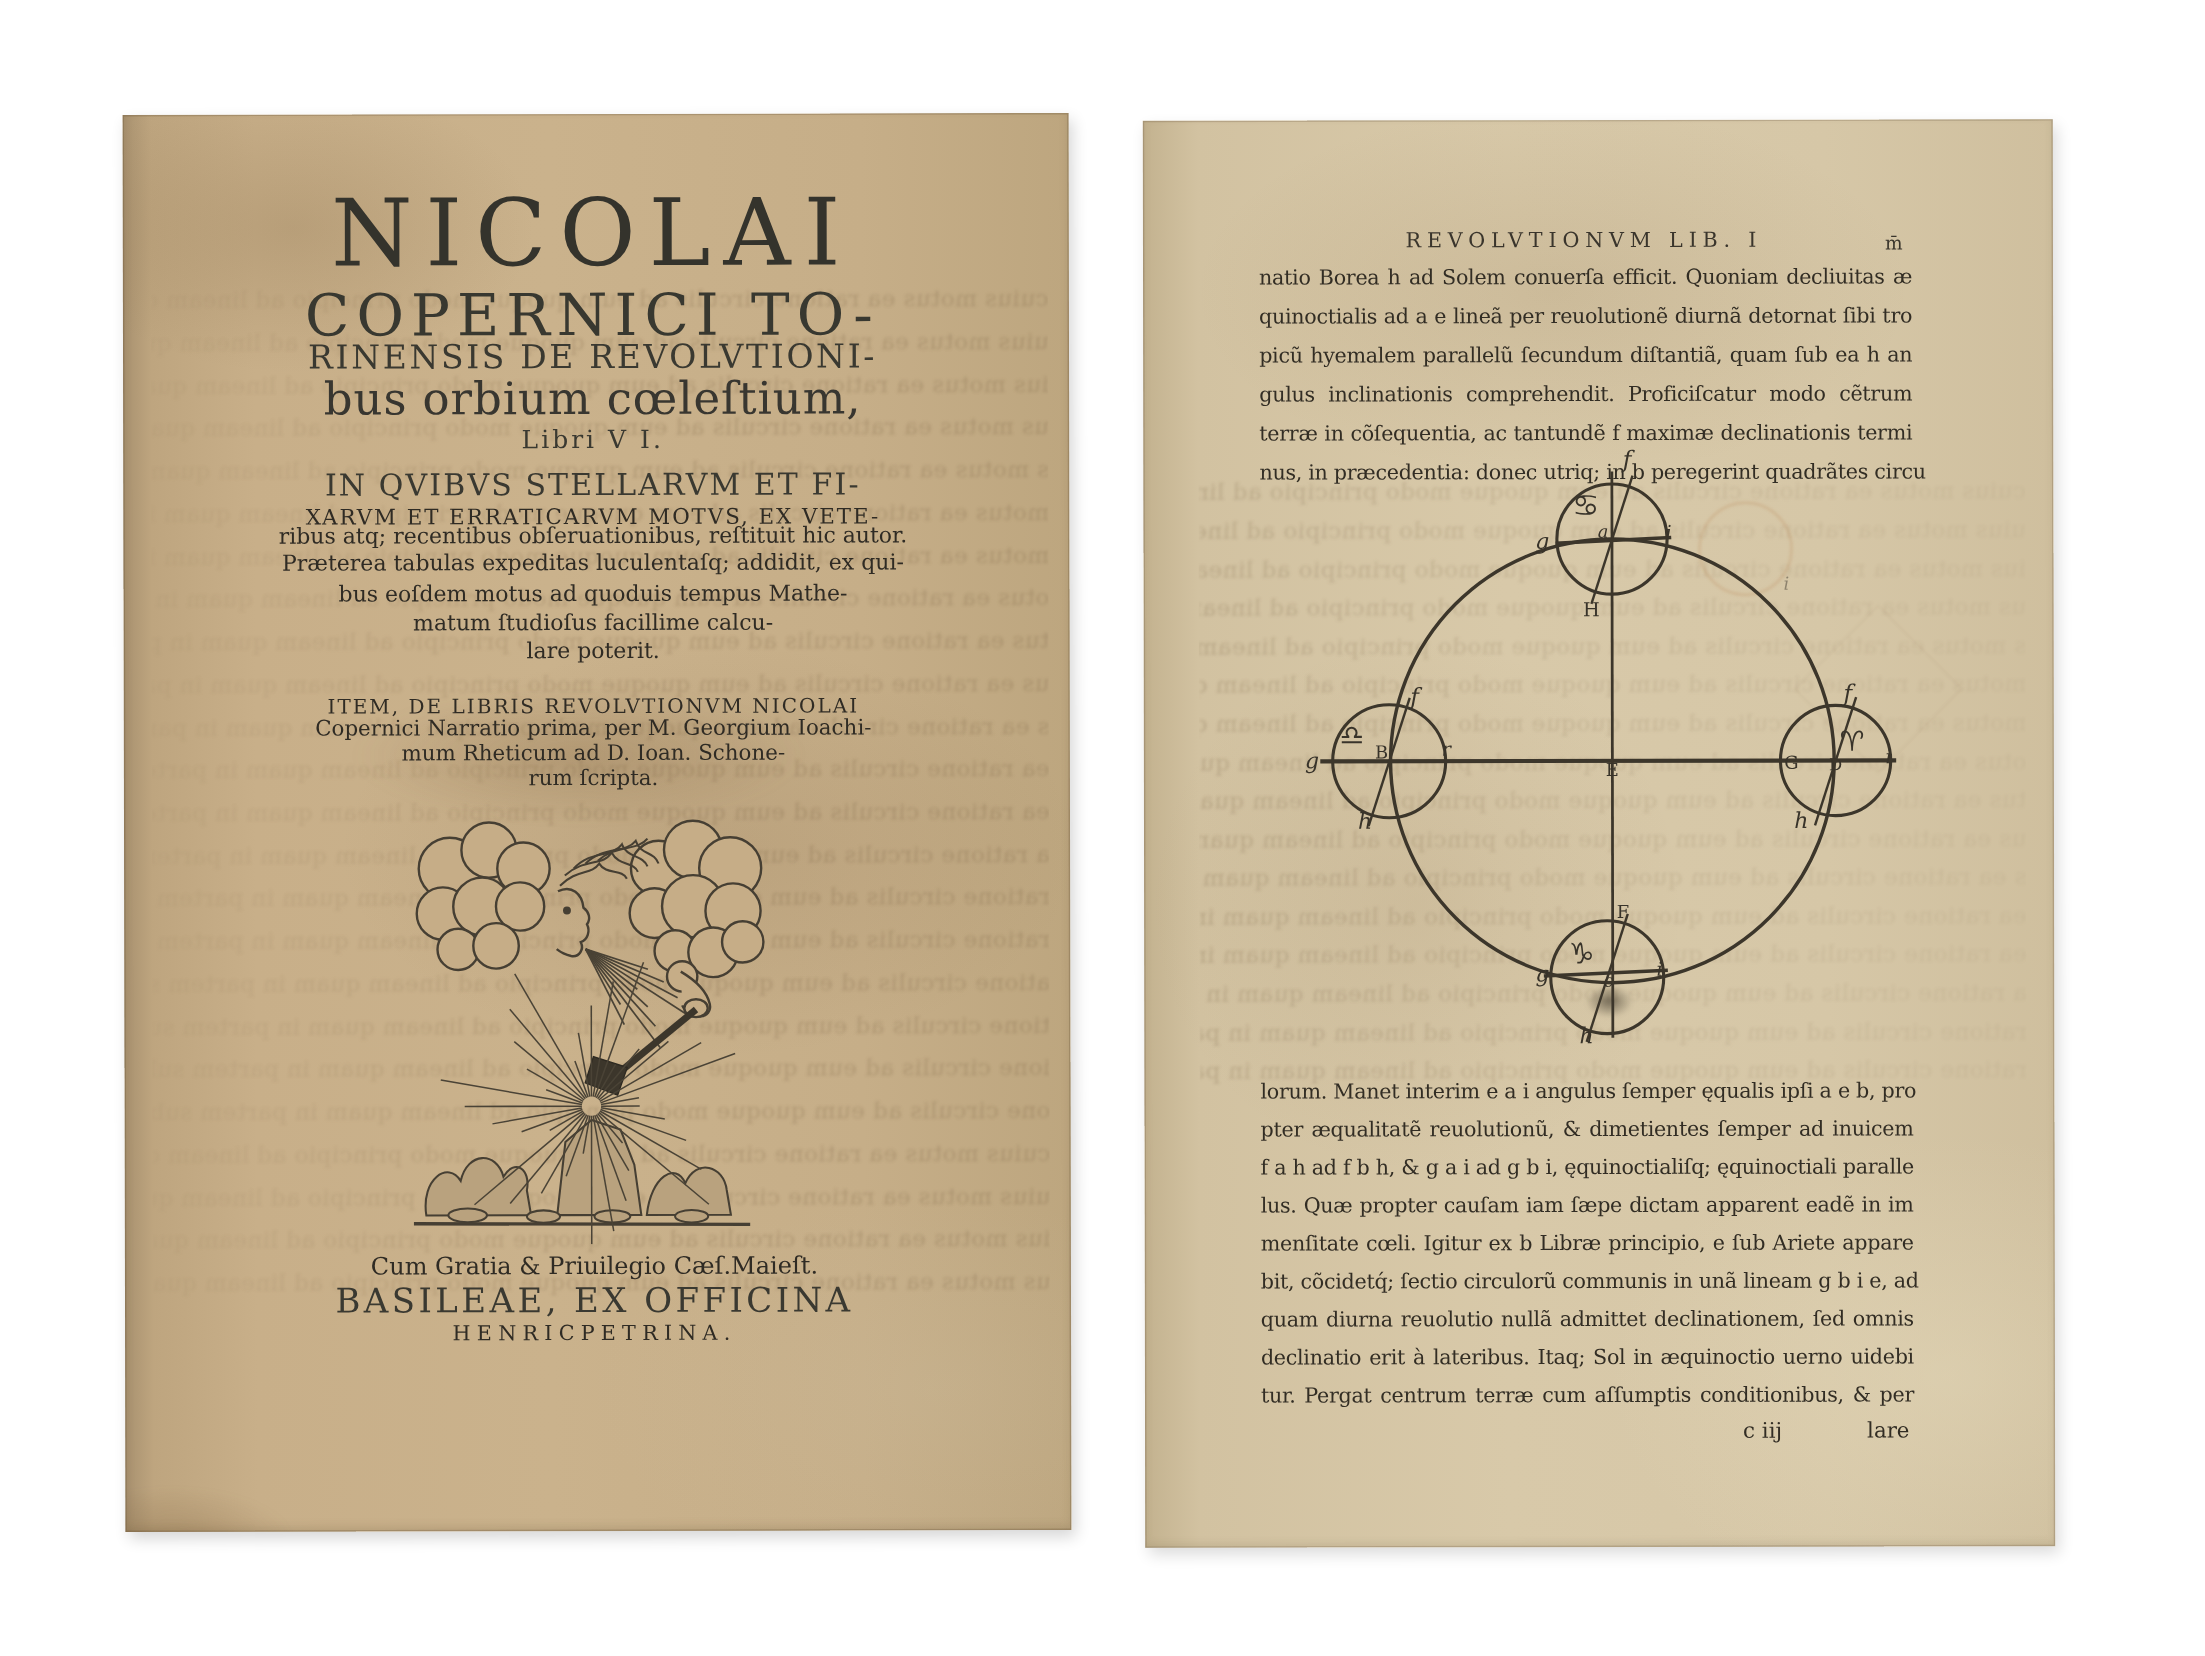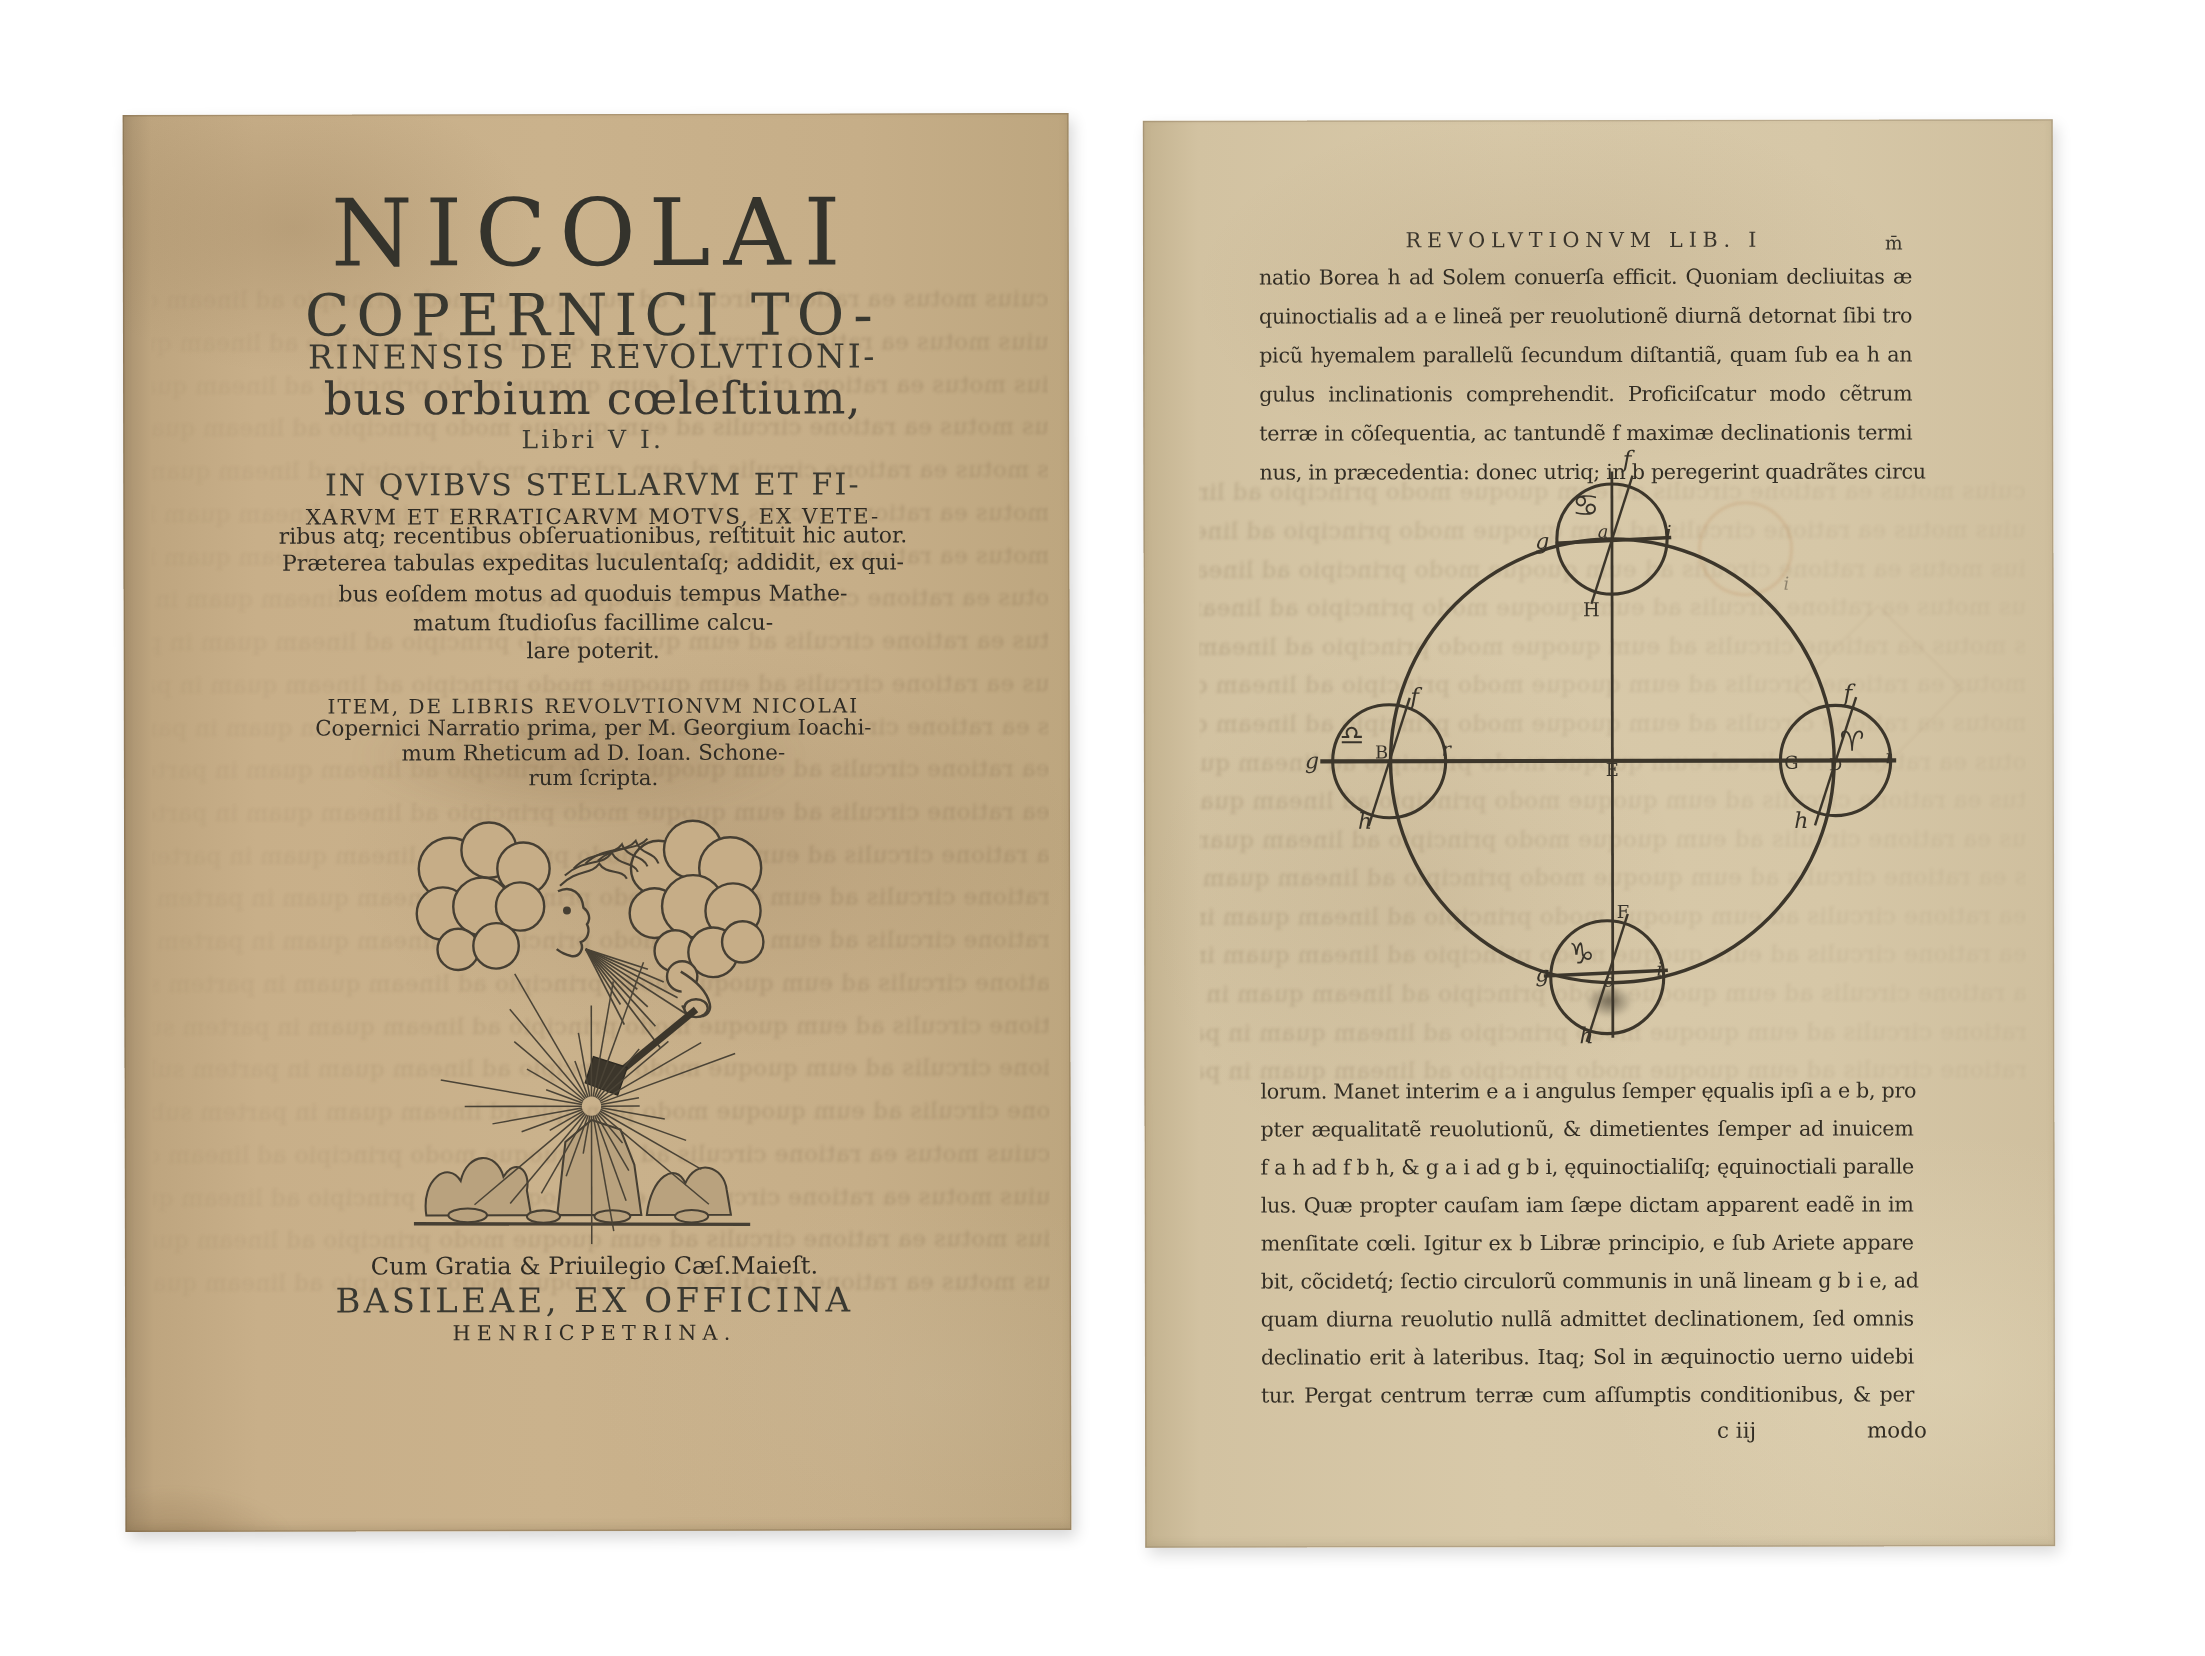--- a/index.html
+++ b/index.html
@@ -335,19 +335,19 @@
         <div class="tline">f a h ad f b h, &amp; g a i ad g b i, ęquinoctialiſq; ęquinoctiali paralle</div>
         <div class="tline">lus. Quæ propter cauſam iam ſæpe dictam apparent eadẽ in im</div>
         <div class="tline">menſitate cœli. Igitur ex b Libræ principio, e ſub Ariete appare</div>
         <div class="tline">bit, cõcidetq́; ſectio circulorũ communis in unã lineam g b i e, ad</div>
         <div class="tline">quam diurna reuolutio nullã admittet declinationem, ſed omnis</div>
         <div class="tline">declinatio erit à lateribus. Itaq; Sol in æquinoctio uerno uidebi</div>
         <div class="tline">tur. Pergat centrum terræ cum aſſumptis conditionibus, &amp; per</div>
       </div>
 
     <div class="abs rp-sig" style="left:116px;width:653px;top:1298px;">
-      <span class="abs" style="left:456px;">c iij</span>
-      <span class="abs" style="left:606px;">modo</span>
+      <span class="abs" style="left:482px;">c iij</span>
+      <span class="abs" style="left:606px;">lare</span>
     </div>
   </div>
 
 </div>
 
 
 </body></html>

